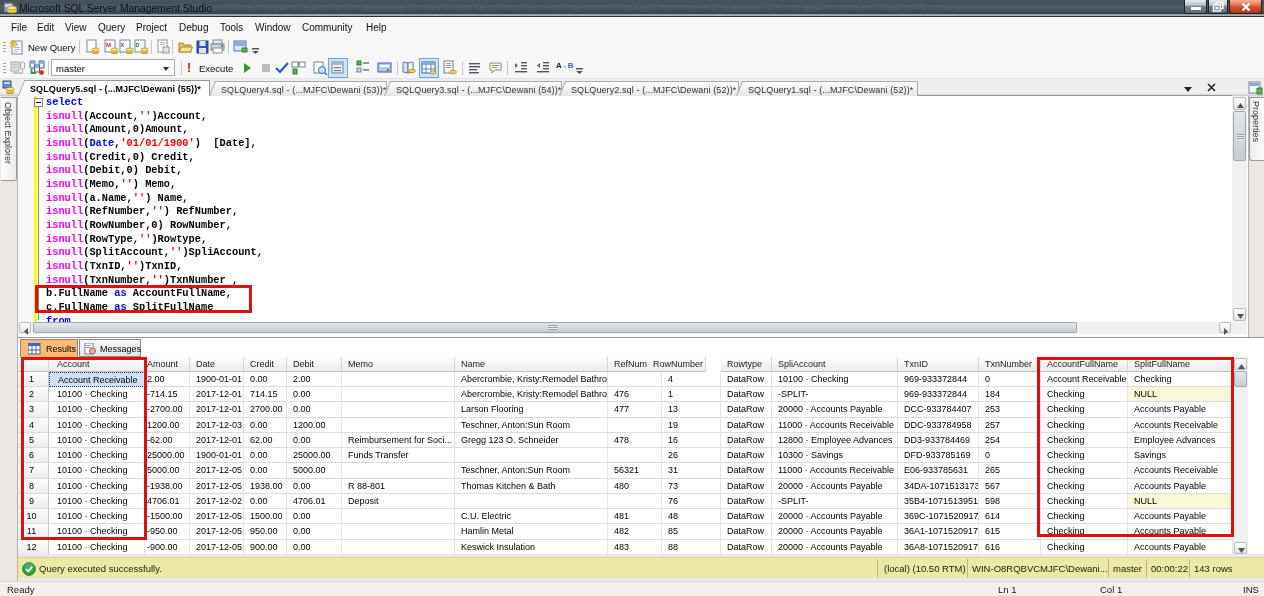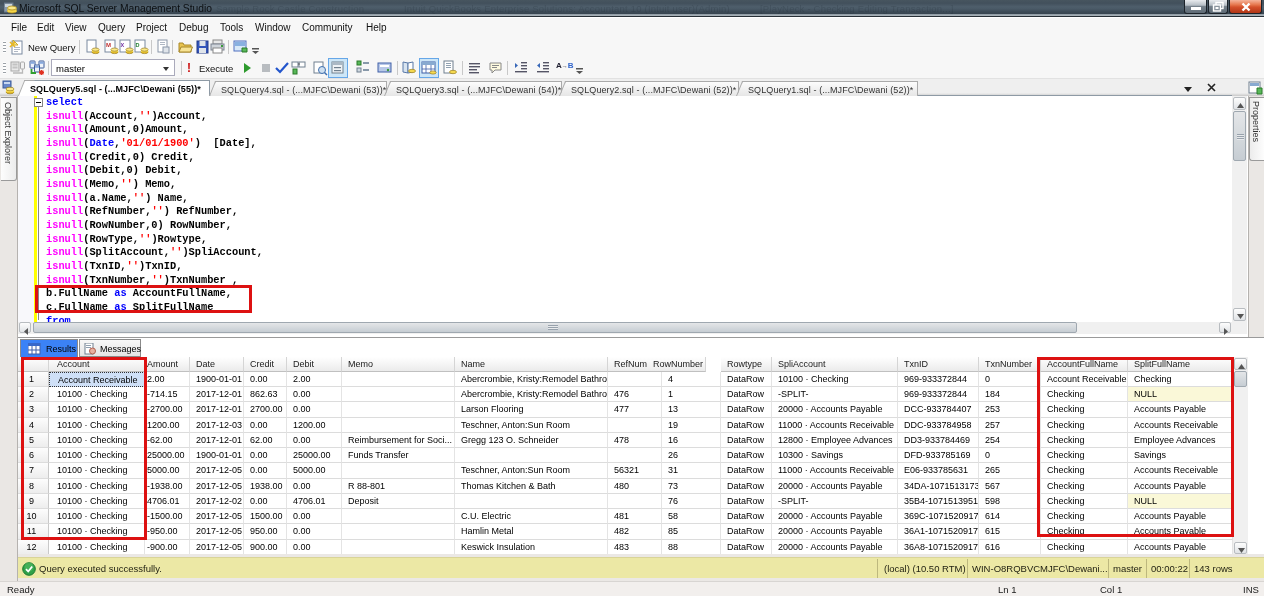--- a/index.html
+++ b/index.html
@@ -60,21 +60,21 @@
 .redbox { position:absolute; border:3px solid #dd1111; }
 
 
 .sb-track { position:absolute; background:#f0f0f0; }
 .sb-btn { position:absolute; background:linear-gradient(#fdfdfd,#e0e3e6); border:1px solid #b8bcc0; border-radius:2px; }
 .sb-thumb { position:absolute; background:linear-gradient(#e4e6e8,#c6cdd3); border:1px solid #9fa8b0; border-radius:2px; }
 
 
 #results { left:18px; top:337px; width:1246px; height:220px; background:#fff; border-top:1px solid #9a9a9a; }
 .rtab { position:absolute; top:1px; height:18px; font-size:9px; color:#000; border:1px solid #8a8a8a; background:linear-gradient(#f8f8f8,#e4e4e4); }
-.rtab.active { background:#3b82f6; border-bottom:none; height:19px;text-decoration:underline; }
+.rtab.active { background:#fdba74; border-bottom:none; height:19px;text-decoration:underline; }
 #grid { position:absolute; left:0px; top:19px; width:1215px; height:198px; background:#fff; overflow:hidden; }
 .hdr { position:absolute; top:0; height:15px; background:linear-gradient(#ffffff,#ebebeb); border-right:1px solid #d5d5d5; border-bottom:1px solid #c0c0c0; font-size:9px; color:#1a1a1a; overflow:hidden; }
 .hdr span, .cell span { position:absolute; left:6px; top:2px; white-space:nowrap; }
 .grow { position:absolute; left:0; width:1215px; height:15.23px; }
 .cell { position:absolute; top:0; height:15.23px; border-right:1px solid #e4e4e4; border-bottom:1px solid #dcdcdc; font-size:9px; color:#000; overflow:hidden; }
 .cell.rn { background:linear-gradient(#fdfdfd,#ededed); border-right:1px solid #c9c9c9; }
 .cell.rn span { left:0; width:27px; text-align:center; }
 .grow .cell:nth-child(2) span { left:8px; }
 .grow .cell:nth-child(3) span { left:2px; }
 .hdr:nth-child(2) span { left:8px; }
@@ -542,21 +542,21 @@
       <div class="cell" style="left:31px;width:96px;">
           <span>10100 · Checking</span>
         </div>
       <div class="cell" style="left:127px;width:45px;">
           <span>-714.15</span>
         </div>
       <div class="cell" style="left:172px;width:54px;">
           <span>2017-12-01</span>
         </div>
       <div class="cell" style="left:226px;width:43px;">
-          <span>862.63</span>
+          <span>714.15</span>
         </div>
       <div class="cell" style="left:269px;width:55px;">
           <span>0.00</span>
         </div>
       <div class="cell" style="left:324px;width:113px;"></div>
       <div class="cell" style="left:437px;width:153px;">
           <span>Abercrombie, Kristy:Remodel Bathroom</span>
         </div>
       <div class="cell" style="left:590px;width:54px;">
           <span>476</span>
@@ -937,21 +937,21 @@
           <span>0.00</span>
         </div>
       <div class="cell" style="left:324px;width:113px;"></div>
       <div class="cell" style="left:437px;width:153px;">
           <span>C.U. Electric</span>
         </div>
       <div class="cell" style="left:590px;width:54px;">
           <span>481</span>
         </div>
       <div class="cell" style="left:644px;width:59px;">
-          <span>58</span>
+          <span>48</span>
         </div>
       <div class="cell" style="left:703px;width:51px;">
           <span>DataRow</span>
         </div>
       <div class="cell" style="left:754px;width:126px;">
           <span>20000 · Accounts Payable</span>
         </div>
       <div class="cell" style="left:880px;width:81px;">
           <span>369C-1071520917</span>
         </div>

